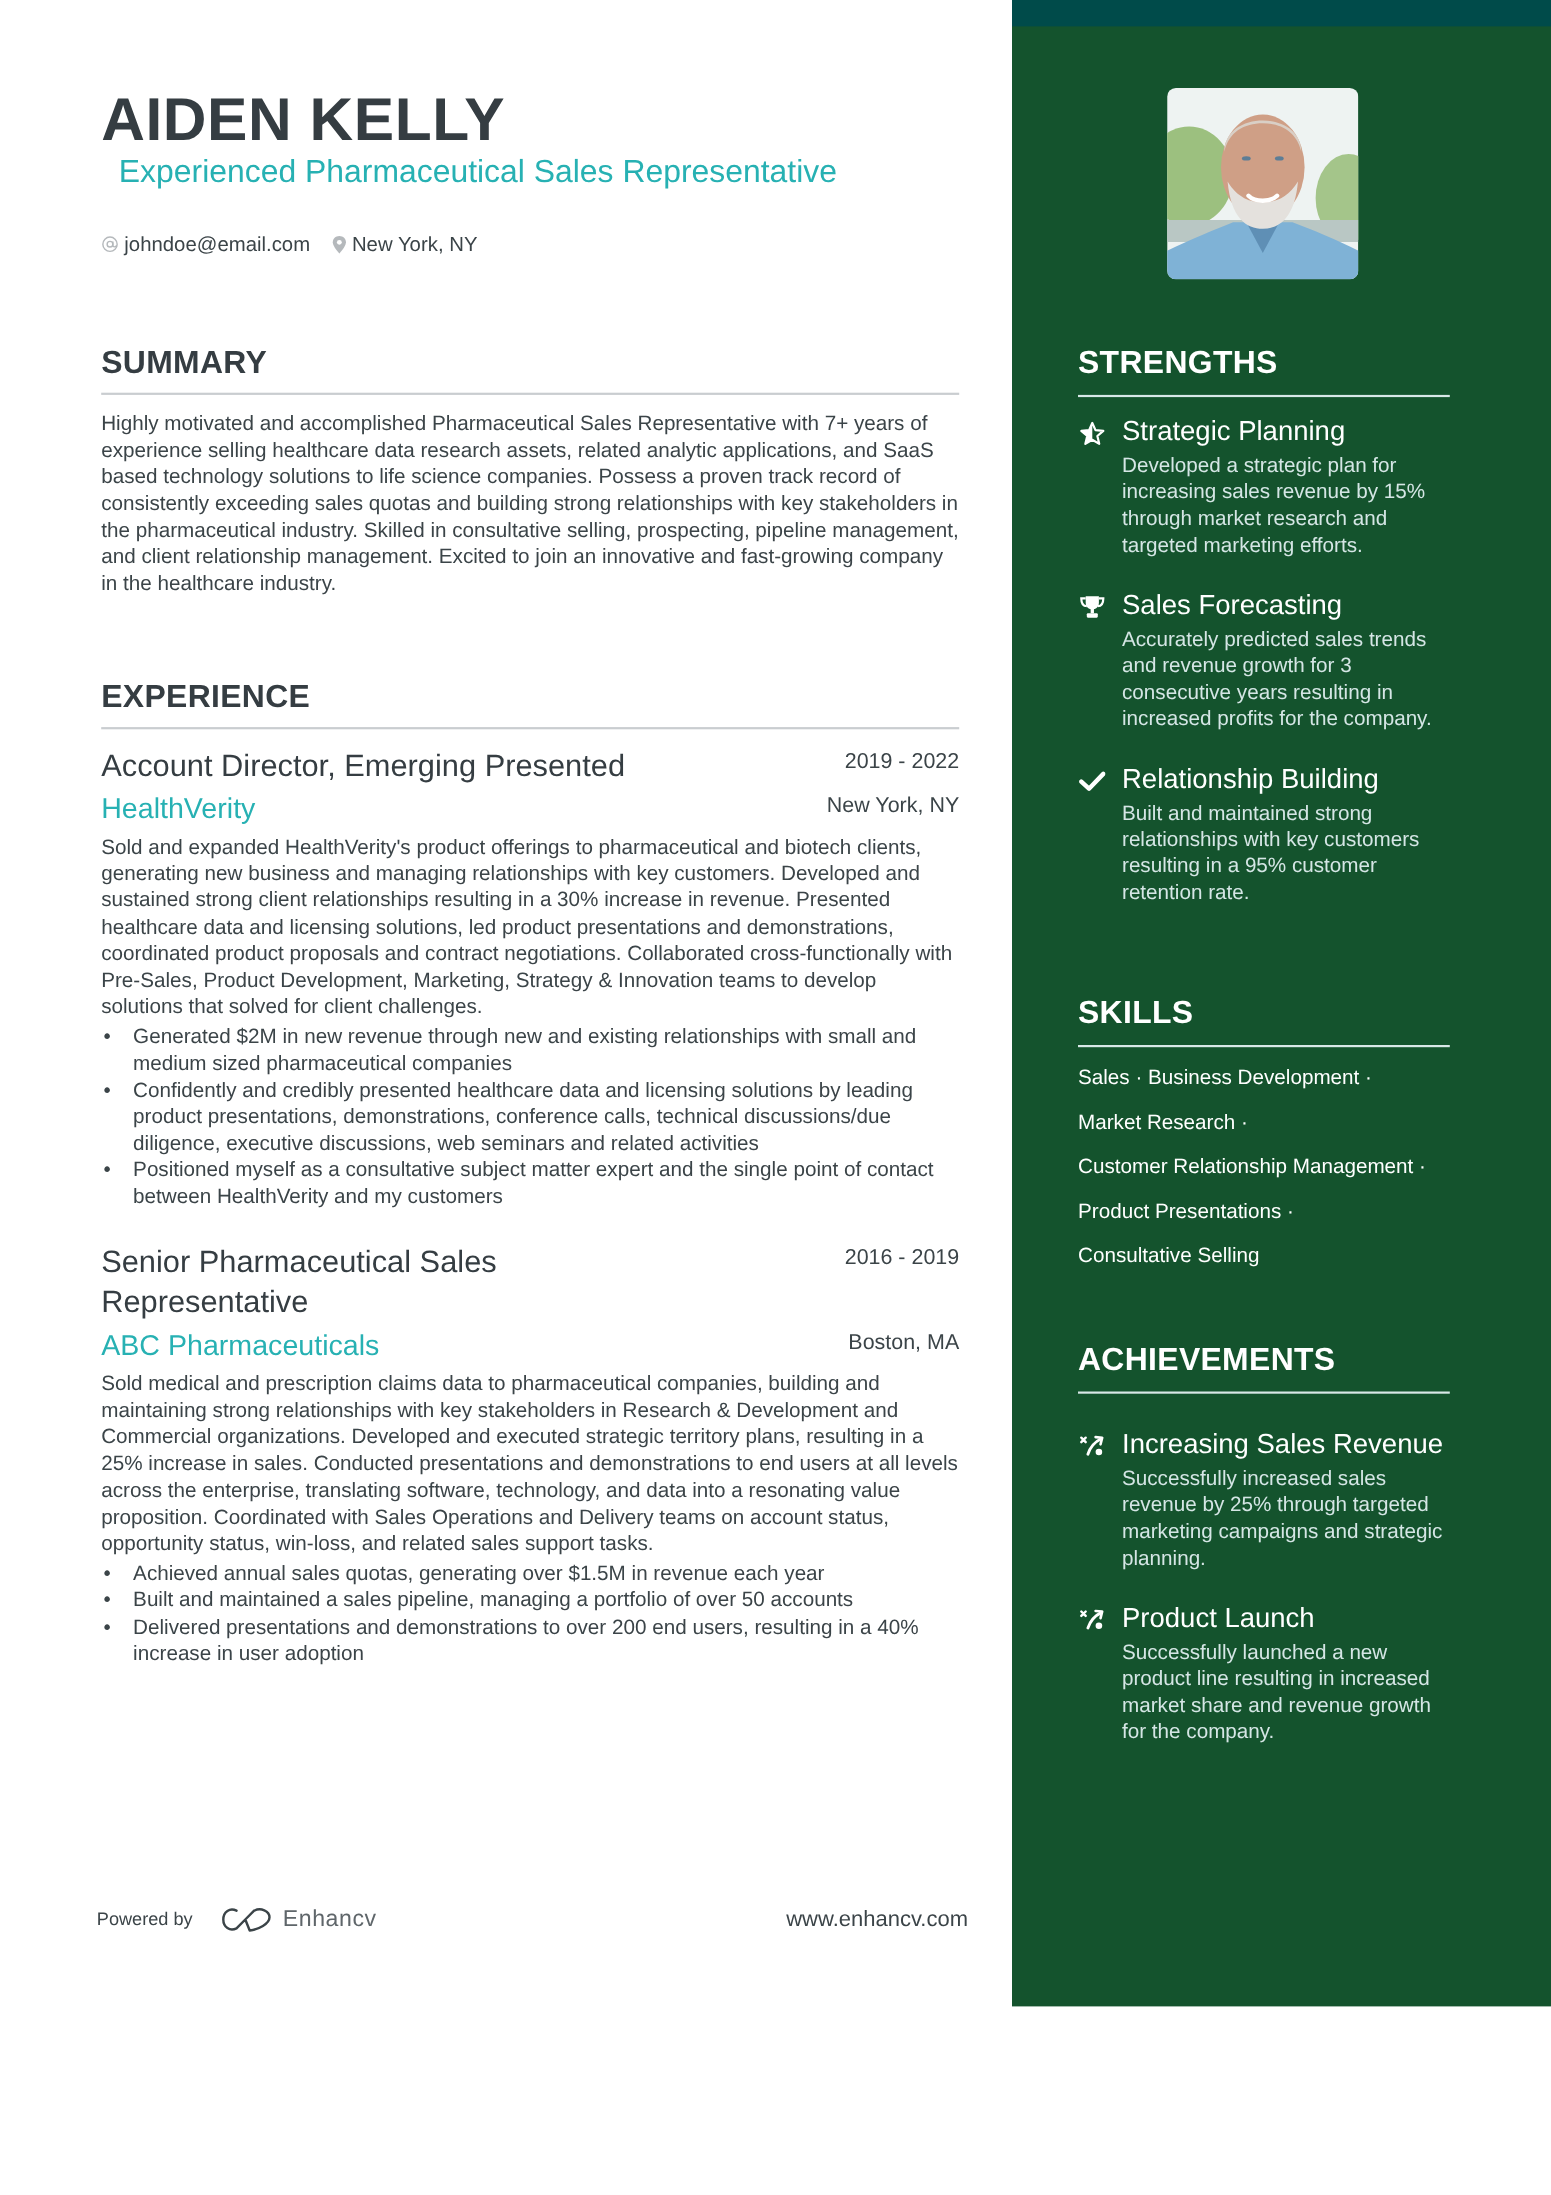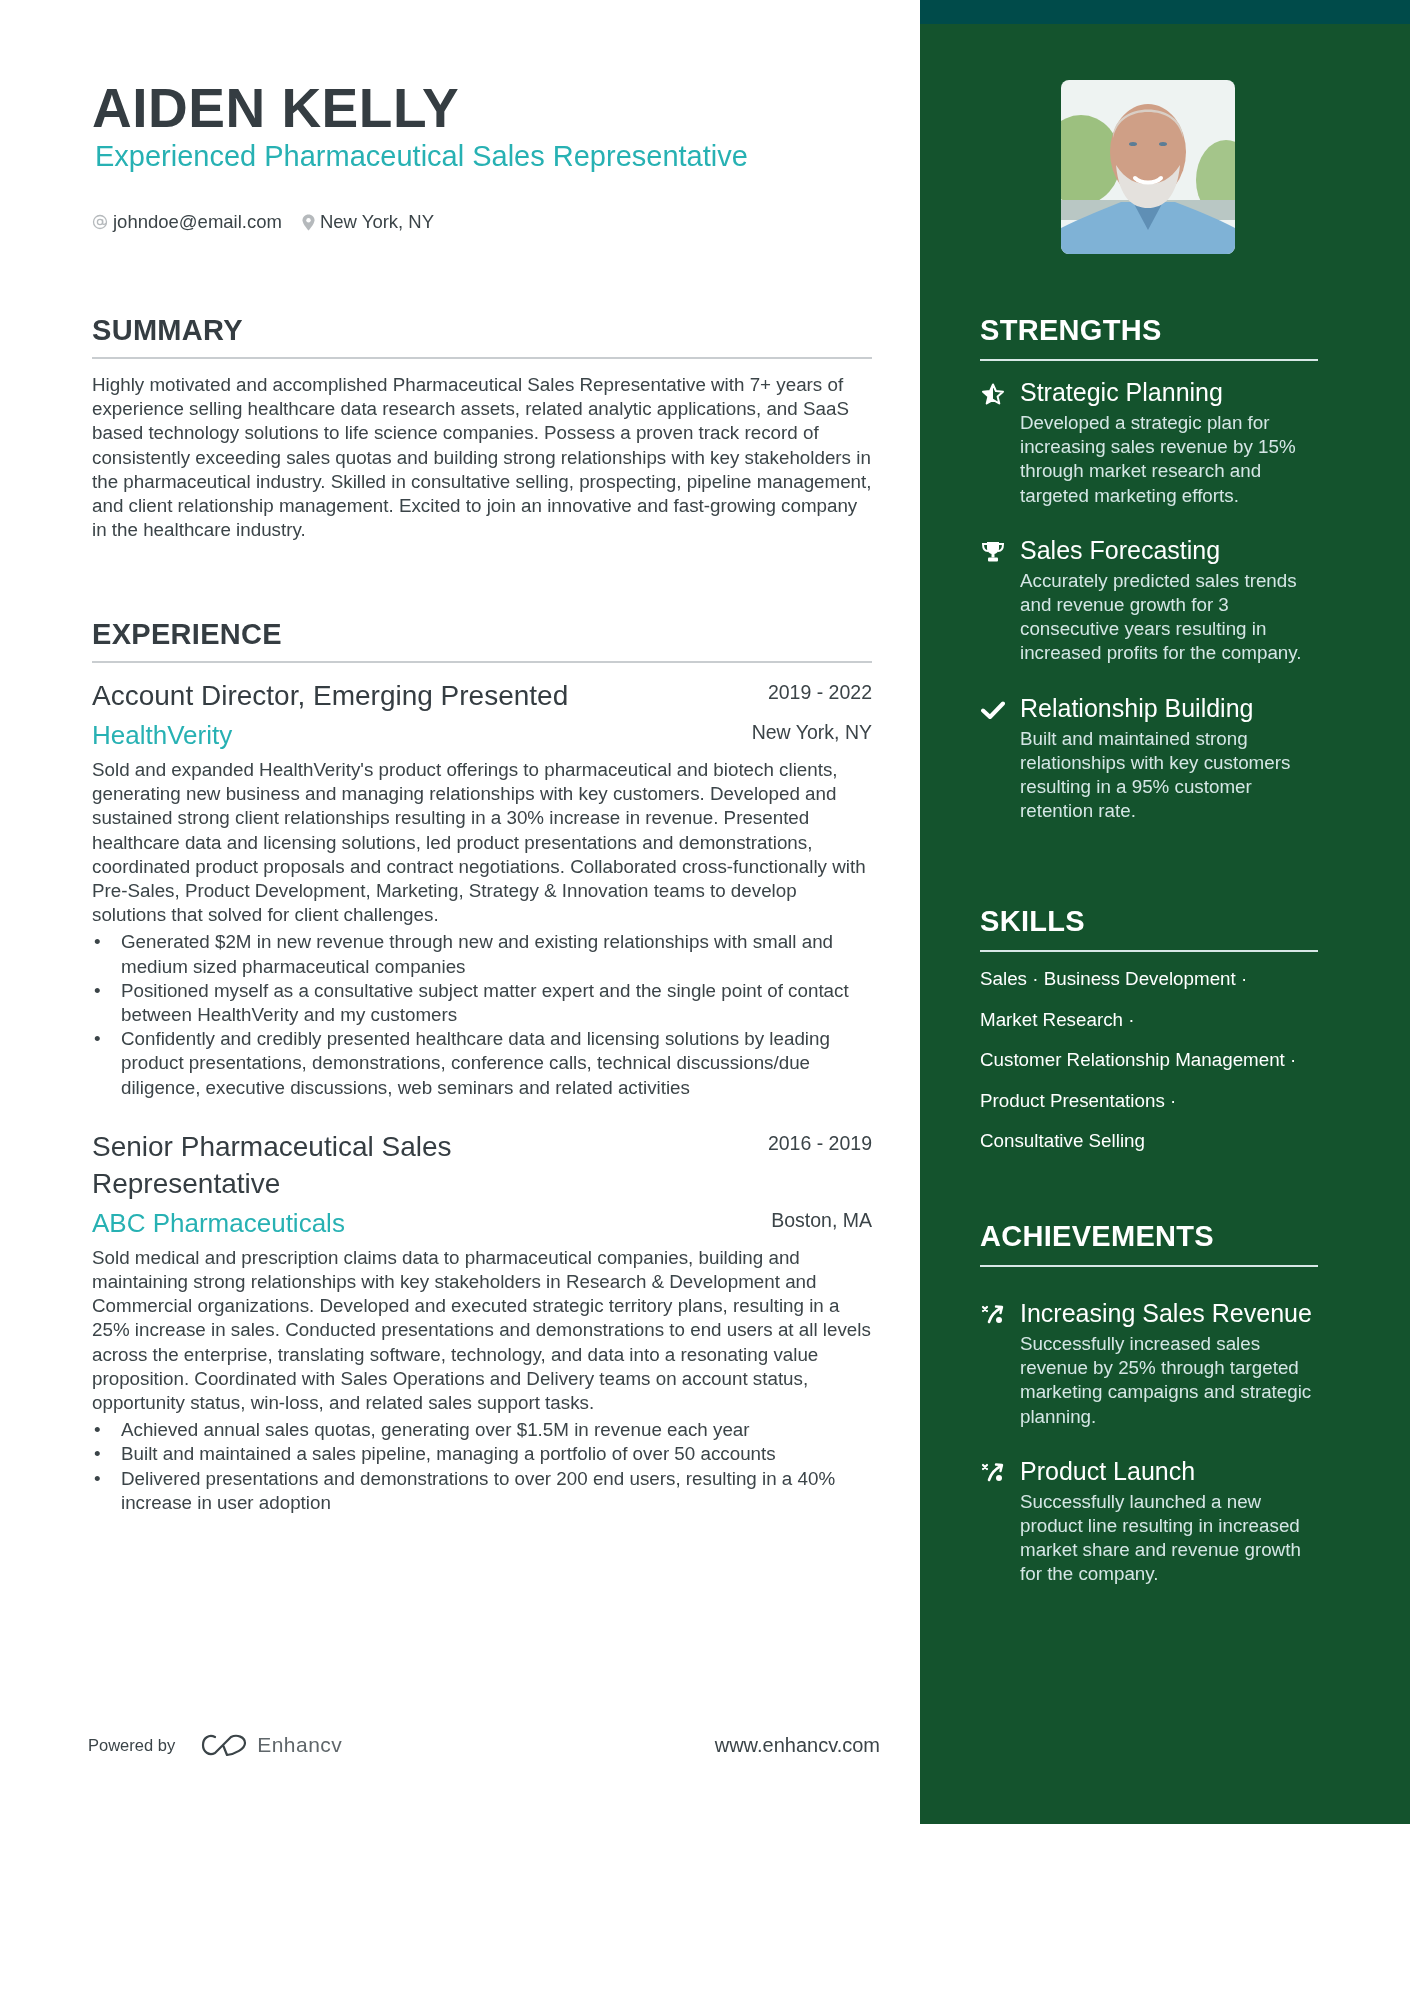--- a/index.html
+++ b/index.html
@@ -2,21 +2,21 @@
 <html><head>
 <meta charset="utf-8">
 <style>
   * { box-sizing: border-box; margin: 0; padding: 0; }
   html, body { width: 1410px; height: 1995px; background: #ffffff; overflow: hidden; }
   body { position: relative; font-family: "Liberation Sans", sans-serif; color: #3b4448; }
 
   
   .left { position: absolute; left: 92px; top: 0; width: 780px; }
   .name { position: absolute; top: 78px; left: 0; font-size: 55px; line-height: 60px; color: #353d42; letter-spacing: 0.5px; white-space: nowrap; }
-  .headline { position: absolute; top: 138px; left: 3px; font-size: 29px; line-height: 36px; color: #27b1b3; white-space: nowrap; }
+  .headline { position: absolute; top: 138px; left: 16px; font-size: 29px; line-height: 36px; color: #27b1b3; white-space: nowrap; }
   .contact { position: absolute; top: 193px; left: 0; display: flex; align-items: center; font-size: 18.5px; color: #3b4448; white-space: nowrap; margin-top: 18px; }
   .contact .ic { color: #b5b9bc; margin-right: 5px; display: inline-flex; align-items: center; }
   .contact .item { display: inline-flex; align-items: center; margin-right: 20px; }
 
   .section-title { font-size: 29px; line-height: 34px; color: #353d42; letter-spacing: 0.3px; }
   .rule { height: 2px; background: #c9cdd0; margin-top: 10px; }
   .summary { position: absolute; top: 313px; left: 0; width: 780px; }
   .summary p { margin-top: 14px; font-size: 18.8px; line-height: 24.2px; color: #3b4448; }
 
   .experience { position: absolute; top: 617px; left: 0; width: 780px; }
@@ -95,22 +95,22 @@
         <div class="job-title">Account Director, Emerging Presented</div>
         <div class="job-date">2019 - 2022</div>
       </div>
       <div class="job-row" style="margin-top:3px;">
         <div class="job-company">HealthVerity</div>
         <div class="job-loc">New York, NY</div>
       </div>
       <p class="job-desc">Sold and expanded HealthVerity's product offerings to pharmaceutical and biotech clients, generating new business and managing relationships with key customers. Developed and sustained strong client relationships resulting in a 30% increase in revenue. Presented healthcare data and licensing solutions, led product presentations and demonstrations, coordinated product proposals and contract negotiations. Collaborated cross-functionally with Pre-Sales, Product Development, Marketing, Strategy &amp; Innovation teams to develop solutions that solved for client challenges.</p>
       <ul class="bullets">
         <li>Generated $2M in new revenue through new and existing relationships with small and medium sized pharmaceutical companies</li>
+        <li>Confidently and credibly presented healthcare data and licensing solutions by leading product presentations, demonstrations, conference calls, technical discussions/due diligence, executive discussions, web seminars and related activities</li>
         <li>Positioned myself as a consultative subject matter expert and the single point of contact between HealthVerity and my customers</li>
-        <li>Confidently and credibly presented healthcare data and licensing solutions by leading product presentations, demonstrations, conference calls, technical discussions/due diligence, executive discussions, web seminars and related activities</li>
       </ul>
     </div>
 
     <div class="job" style="margin-top:28px;">
       <div class="job-row">
         <div class="job-title" style="width:420px;">Senior Pharmaceutical Sales Representative</div>
         <div class="job-date">2016 - 2019</div>
       </div>
       <div class="job-row" style="margin-top:3px;">
         <div class="job-company">ABC Pharmaceuticals</div>

